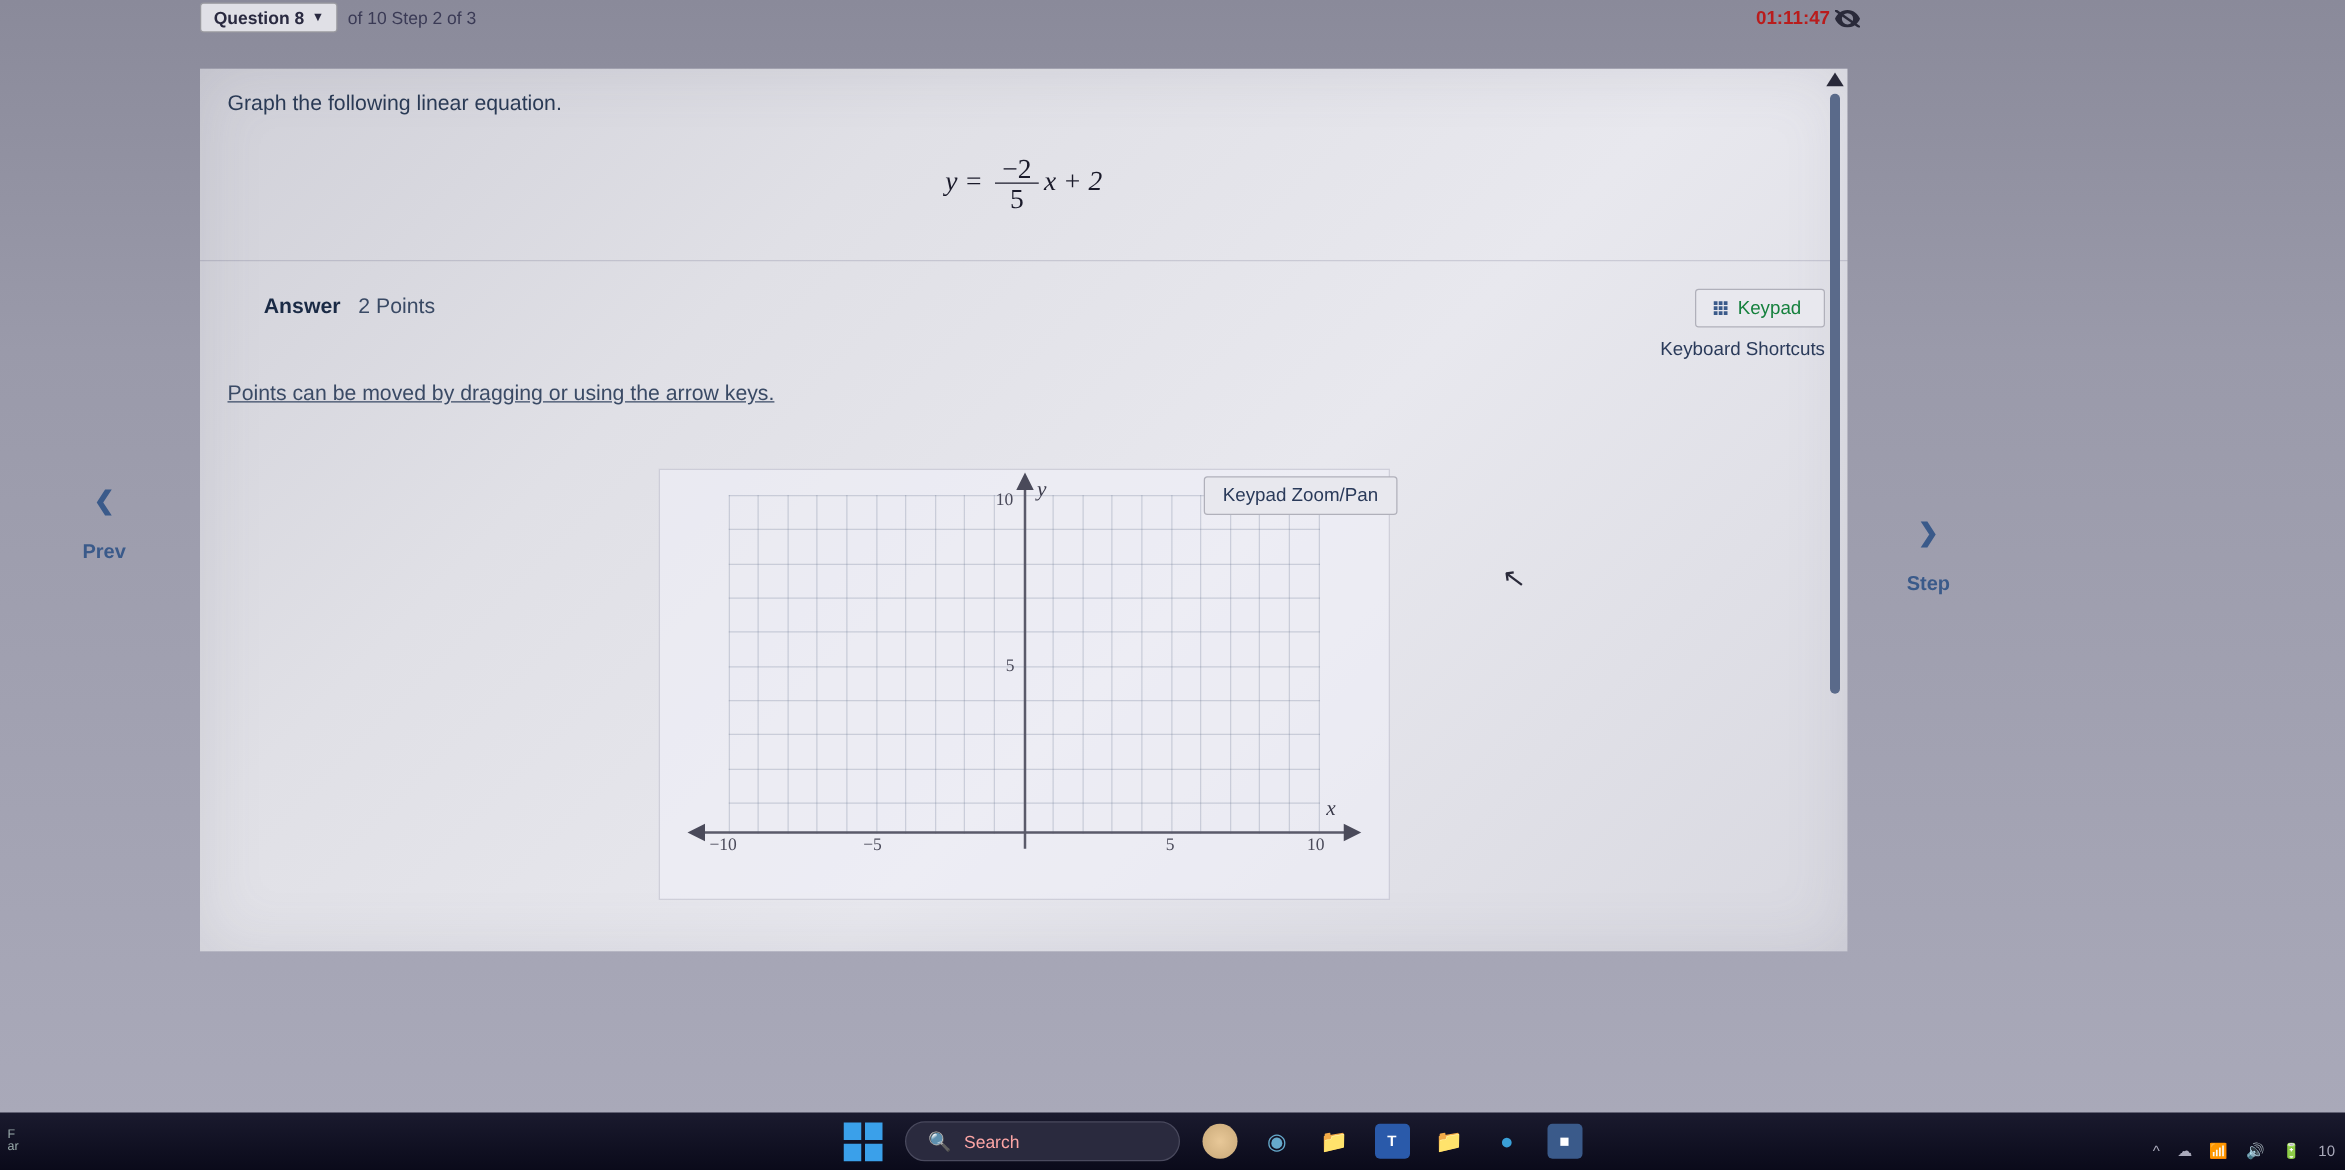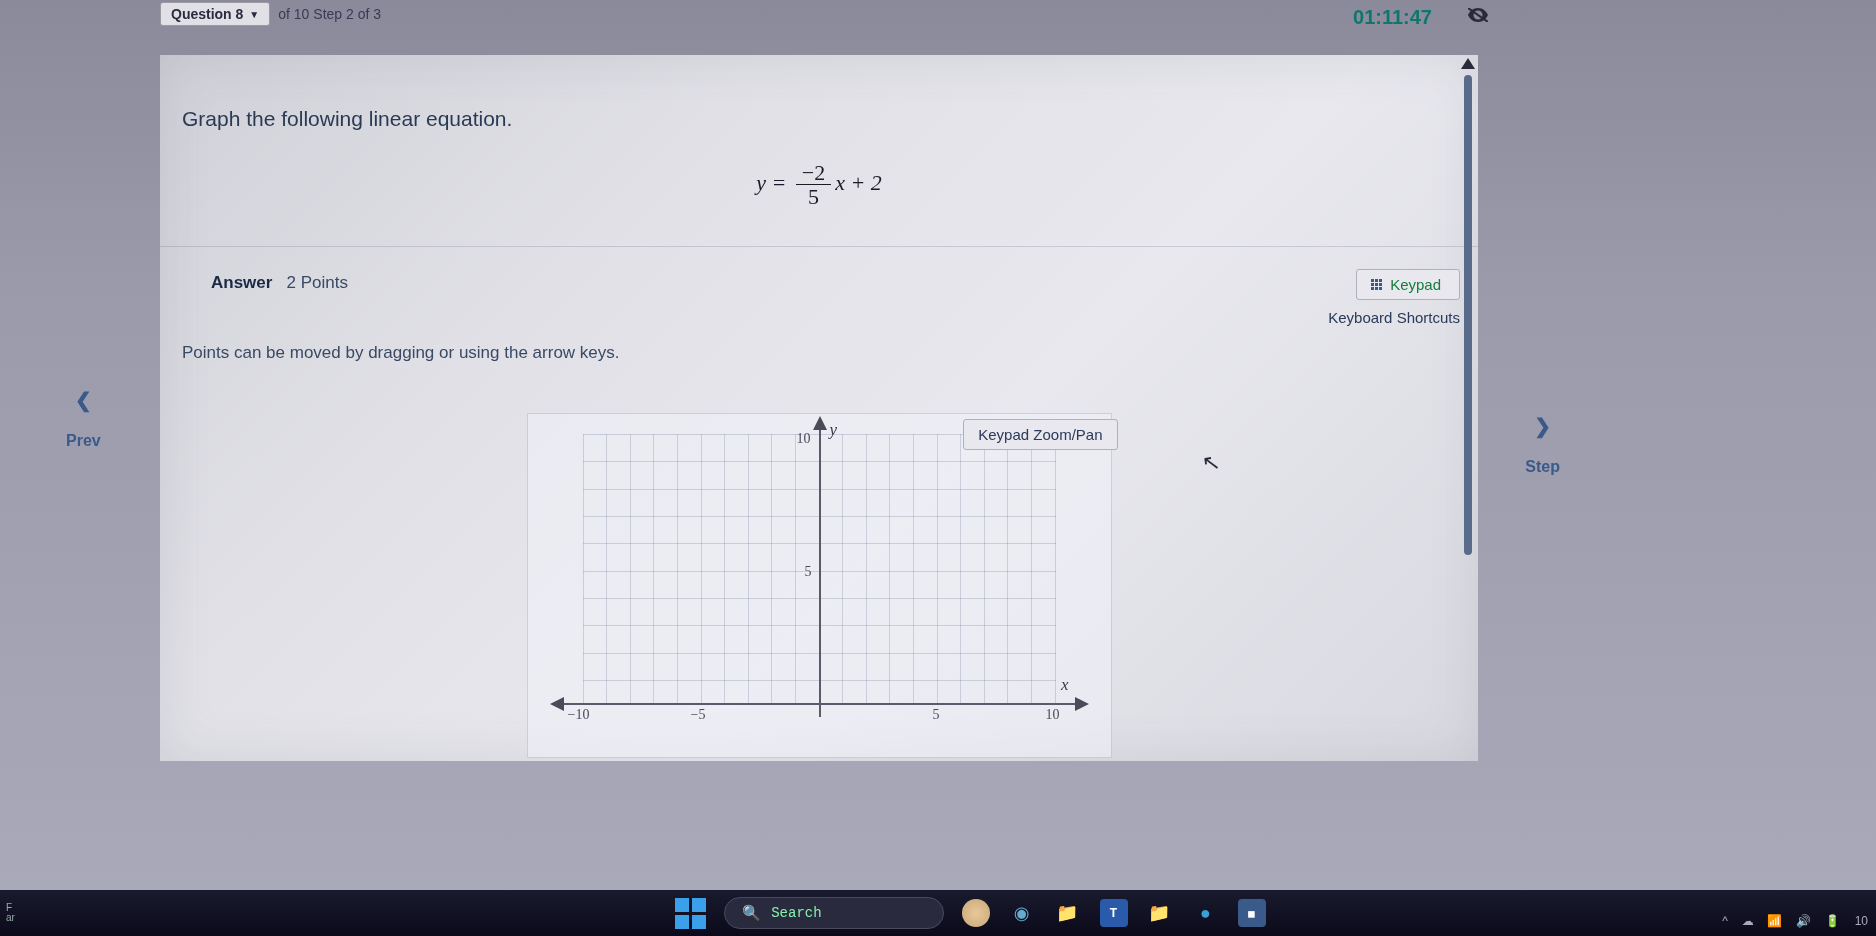--- a/index.html
+++ b/index.html
@@ -6,45 +6,45 @@
     body {
       font-family: "Segoe UI", Arial, sans-serif;
       background: linear-gradient(to bottom, #8a8a9a 0%, #9a9aaa 30%, #aaaaba 100%);
       width: 1876px; height: 936px; overflow: hidden; position: relative;
       color: #2a2a3a;
     }
     .topbar { height: 28px; display: flex; align-items: center; padding-left: 160px; gap: 8px; }
     .question-btn { background: #e0e0e6; border: 1px solid #9a9aa0; border-radius: 3px; padding: 3px 10px; font-size: 14px; color: #2a2a40; font-weight: 600; display: flex; align-items: center; gap: 6px; }
     .caret { font-size: 10px; }
     .step-label { font-size: 14px; color: #3a3a55; font-weight: 500; }
-    .timer { position: absolute; right: 444px; top: 6px; font-weight: bold; font-size: 20px; color: #0f766e; }
+    .timer { position: absolute; right: 412px; top: 6px; font-weight: bold; font-size: 15px; color: #b91c1c; }
     .eye-icon { position: absolute; right: 388px; top: 8px; font-weight: bold; font-size: 16px; color: #2a2a3a; }
 
     .content {
       position: absolute; left: 160px; top: 55px; right: 398px; bottom: 175px;
       background: linear-gradient(135deg, #d0d0d8 0%, #e0e0e6 30%, #e8e8ee 60%, #d8d8e0 100%);
       box-shadow: inset 0 0 50px rgba(100,100,120,0.15);
     }
-    .prompt { padding: 18px 22px 12px; font-size: 21px; color: #2a3a55; margin-top: 34px; }
+    .prompt { padding: 18px 22px 12px; font-size: 17px; color: #2a3a55; }
     .equation { text-align: center; font-size: 22px; font-family: "Times New Roman", serif; padding: 18px 0 28px; color: #1a1a2a; font-style: italic; }
     .frac { display: inline-block; vertical-align: middle; text-align: center; line-height: 1.05; margin: 0 4px; font-style: normal; }
     .frac .num { display: block; border-bottom: 1.5px solid #1a1a2a; padding: 0 6px; }
     .frac .den { display: block; padding: 0 6px; }
     .step { padding: 10px 22px; font-size: 17px; color: #2a3a55; }
     .step b { font-weight: 700; color: #1a2a45; }
     .divider { height: 1px; background: rgba(0,0,50,0.12); margin: 10px 0; }
     .answer-row { padding: 16px 32px 0; font-size: 17px; color: #3a4a65; position: relative; margin-left: 19px; }
     .answer-row b { font-weight: 700; color: #1a2a45; }
 
     .keypad-btn { position: absolute; right: 18px; top: 12px; background: #e8e8ee; border: 1px solid #b0b0ba; border-radius: 3px; padding: 6px 18px 6px 14px; font-size: 15px; color: #15803d; display: flex; align-items: center; gap: 8px; }
     .keypad-grid { display: inline-grid; grid-template-columns: repeat(3,3px); grid-auto-rows: 3px; gap: 1px; }
     .keypad-grid span { background: #3a5a8a; width: 3px; height: 3px; }
     .kb-shortcuts { position: absolute; right: 18px; top: 52px; font-size: 15px; color: #2a3a5a; }
 
-    .hint { padding: 50px 22px 10px; font-size: 17px; color: #3a4a65; }
+    .hint { padding: 50px 22px 10px; font-size: 17px; color: #3a4a65; text-decoration: underline; }
 
     .graph-wrap { margin: 6px auto 0; width: 585px; position: relative; }
     .zoom-btn { position: absolute; right: -6px; top: 6px; background: #e8e8ee; border: 1px solid #b0b0ba; border-radius: 3px; padding: 6px 14px; font-size: 15px; color: #2a3a5a; z-index: 5; }
 
     .graph { width: 585px; height: 345px; background: rgba(240,240,248,0.6); position: relative; margin-top: 40px; border: 1px solid rgba(140,140,160,0.3); overflow: hidden; }
     .grid-line-v { position: absolute; top: 20px; bottom: 52px; width: 1px; background: rgba(100,110,140,0.25); }
     .grid-line-h { position: absolute; left: 55px; right: 55px; height: 1px; background: rgba(100,110,140,0.25); }
     .axis-x { position: absolute; left: 30px; right: 30px; height: 2px; background: #5a5a6a; bottom: 52px; }
     .axis-y { position: absolute; top: 10px; bottom: 40px; width: 2px; background: #5a5a6a; left: 291px; }
     .arrow-up { position: absolute; left: 285px; top: 2px; width: 0; height: 0; border-left: 7px solid transparent; border-right: 7px solid transparent; border-bottom: 14px solid #4a4a5a; }
@@ -202,21 +202,21 @@
   </div>
   <div class="taskbar-center">
     <div class="winlogo">
         <span></span>
         <span></span>
         <span></span>
         <span></span>
       </div>
     <div class="search-box">
       <span class="mag">🔍</span>
-      <span style="color:#86efac;font-size:14px;font-family:Liberation Mono, monospace;">Search</span>
+      <span style="color:#fca5a5;font-size:14px;">Search</span>
     </div>
     <div class="tb-icon" style="background:radial-gradient(circle,#e8c898,#c8a878);border-radius:50%;"></div>
     <div class="tb-icon" style="color:#6ac;">◉</div>
     <div class="tb-icon" style="color:#d8b868;">📁</div>
     <div class="tb-icon" style="background:#2a5aaa;color:#fff;font-size:12px;font-weight:bold;">T</div>
     <div class="tb-icon" style="color:#e8b868;">📁</div>
     <div class="tb-icon" style="color:#3aa0d8;">●</div>
     <div class="tb-icon" style="background:#3a5a8a;color:#fff;font-size:10px;">◼</div>
   </div>
   <div class="taskbar-right">

